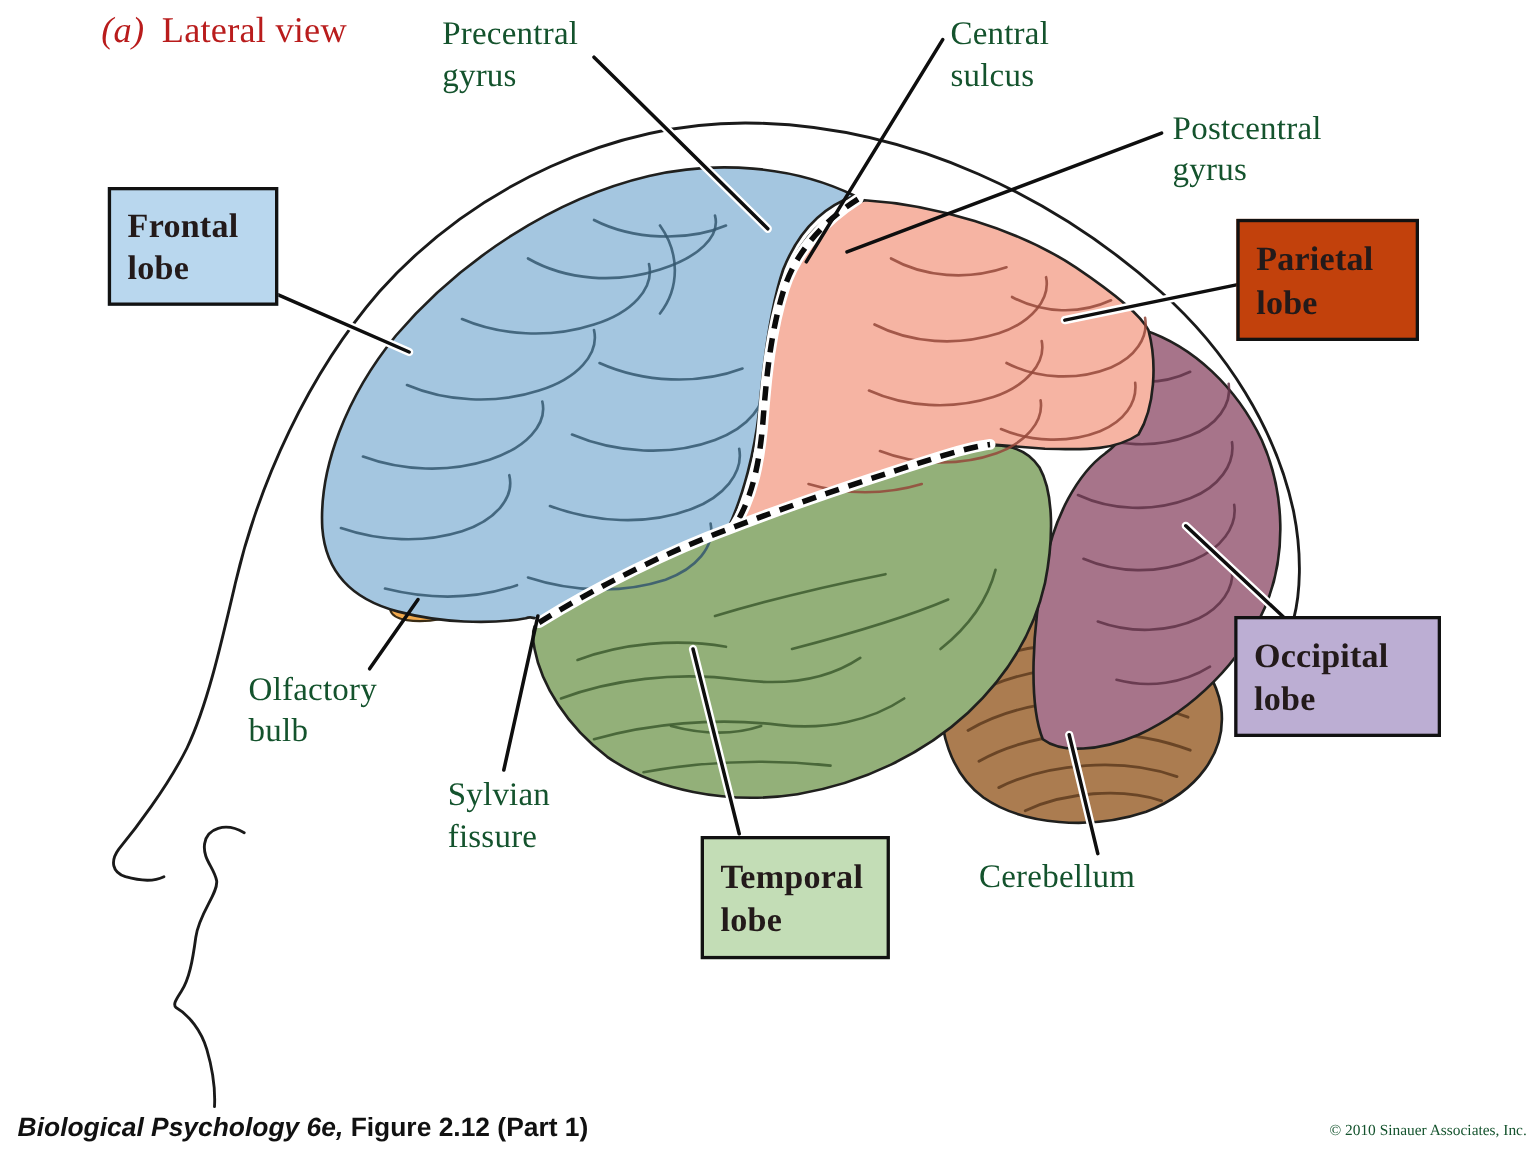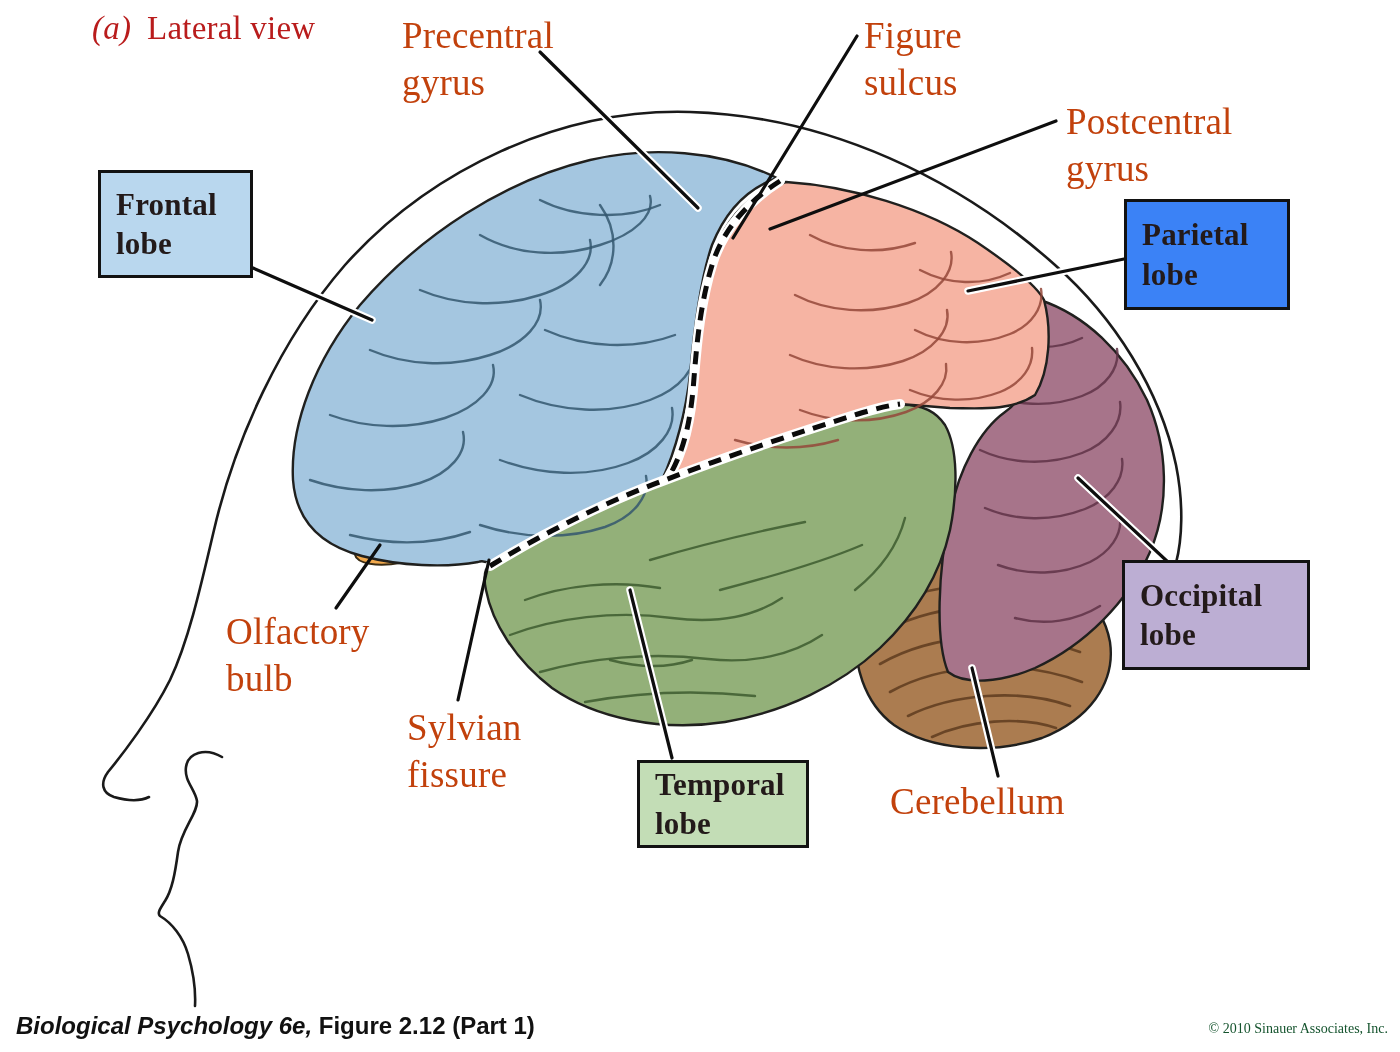--- a/index.html
+++ b/index.html
@@ -14,21 +14,21 @@
 
   .panel{
     position:absolute;left:92px;top:10px;
     font-size:33px;color:#b91c1c;letter-spacing:.2px;
     white-space:nowrap;
   }
   .panel-letter{font-style:italic;margin-right:16px;}
 
   .plabel{
     position:absolute;
-    font-size:37px;line-height:1.28;color:#c2410c;
+    font-size:30px;line-height:1.28;color:#14532d;
     white-space:pre-line;letter-spacing:.2px;
   }
 
   .lobe-box{
     position:absolute;
     border:3px solid #121212;
     box-sizing:border-box;
     display:flex;flex-direction:column;justify-content:center;
     padding-left:15px;
     font-weight:bold;font-size:31px;line-height:1.26;color:#231a1a;
@@ -240,37 +240,37 @@
       <line class="leader" x1="489" y1="560" x2="458" y2="700"></line>
     </g>
   </svg>
 
   <div class="panel">
     <span class="panel-letter">(a)</span><span class="panel-text">Lateral view</span>
   </div>
 
   <div class="plabel" style="left:402px;top:12px">Precentral
 gyrus</div>
-  <div class="plabel" style="left:864px;top:12px">Figure
+  <div class="plabel" style="left:864px;top:12px">Central
 sulcus</div>
   <div class="plabel" style="left:1066px;top:98px">Postcentral
 gyrus</div>
   <div class="plabel" style="left:407px;top:704px">Sylvian
 fissure</div>
   <div class="plabel" style="left:226px;top:608px">Olfactory
 bulb</div>
   <div class="plabel" style="left:890px;top:778px">Cerebellum</div>
 
   <div class="lobe-box" style="left: 98px; top: 170px; width: 155px; height: 108px; background-color: rgb(185, 215, 238);">Frontal
 lobe</div>
-  <div class="lobe-box" style="left: 1124px; top: 199px; width: 166px; height: 111px; background-color: #3b82f6;">Parietal
+  <div class="lobe-box" style="left: 1124px; top: 199px; width: 166px; height: 111px; background-color: #c2410c;">Parietal
 lobe</div>
   <div class="lobe-box" style="left: 1122px; top: 560px; width: 188px; height: 110px; background-color: rgb(188, 174, 211);">Occipital
 lobe</div>
-  <div class="lobe-box" style="left: 637px; top: 760px; width: 172px; height: 88px; background-color: rgb(195, 221, 182);">Temporal
+  <div class="lobe-box" style="left: 637px; top: 760px; width: 172px; height: 112px; background-color: rgb(195, 221, 182);">Temporal
 lobe</div>
 
   <div class="footer-left">
     <span class="book">Biological Psychology 6e,</span><span class="fig"> Figure 2.12 (Part 1)</span>
   </div>
   <div class="footer-right">© 2010 Sinauer Associates, Inc.</div>
 
 </div>
 
 </body></html>

